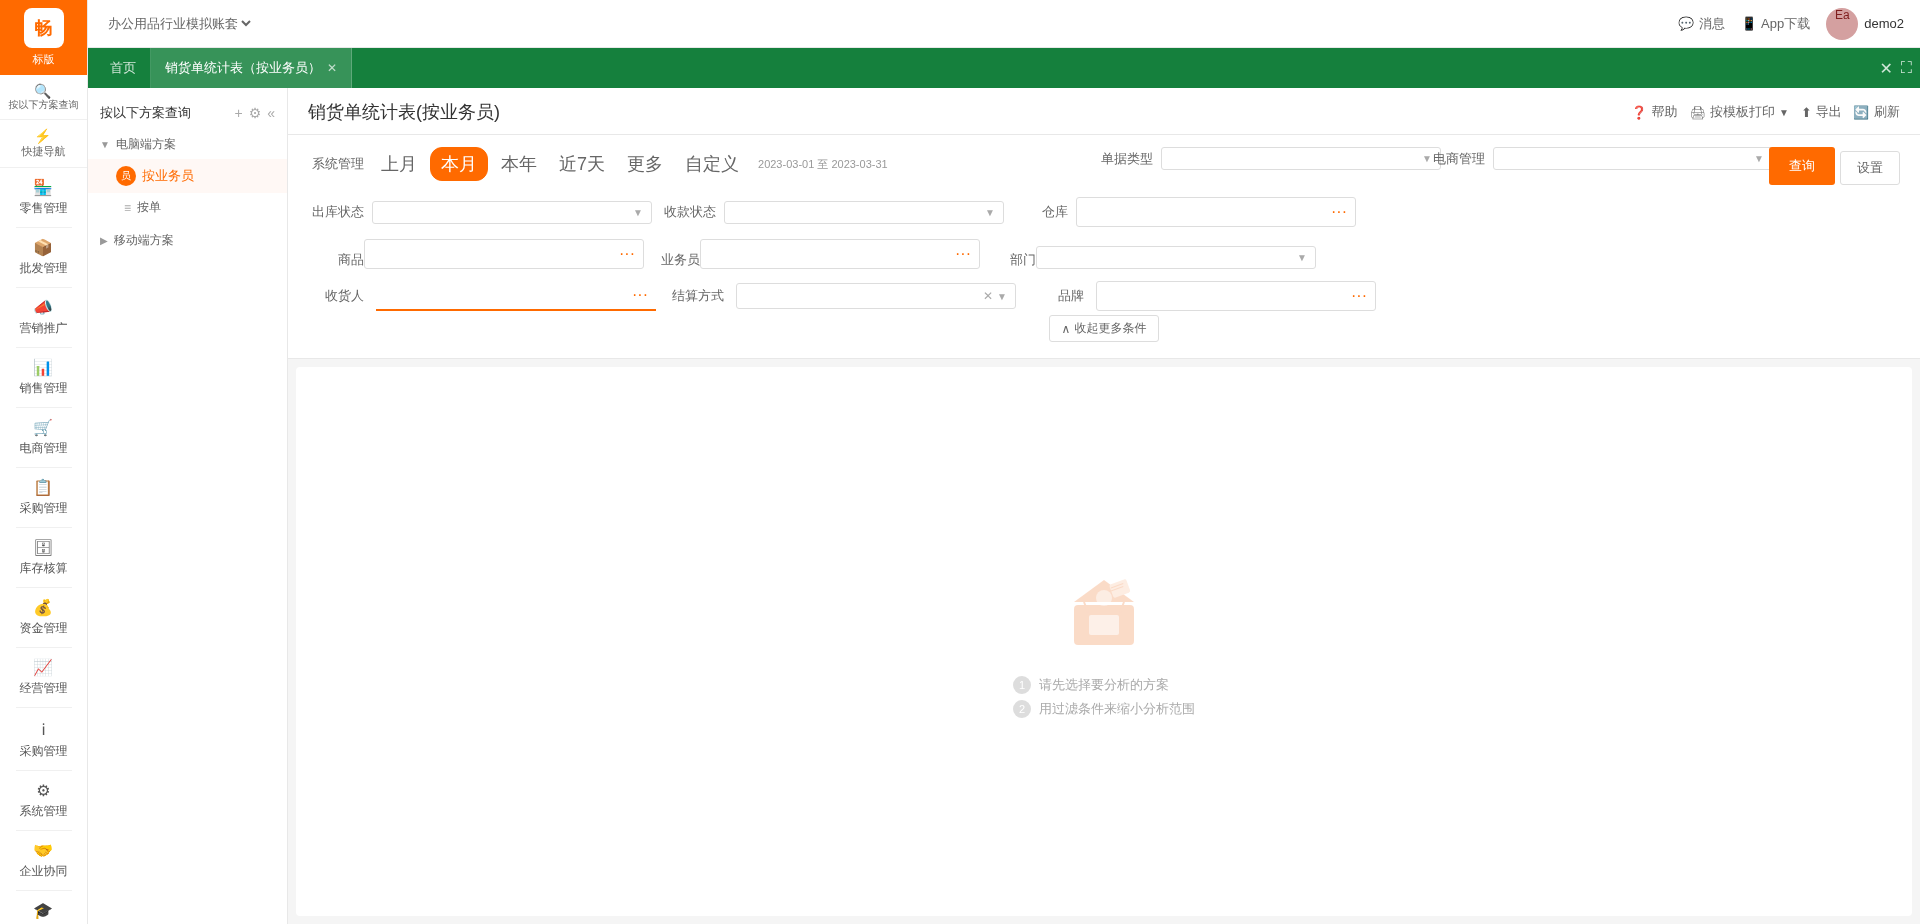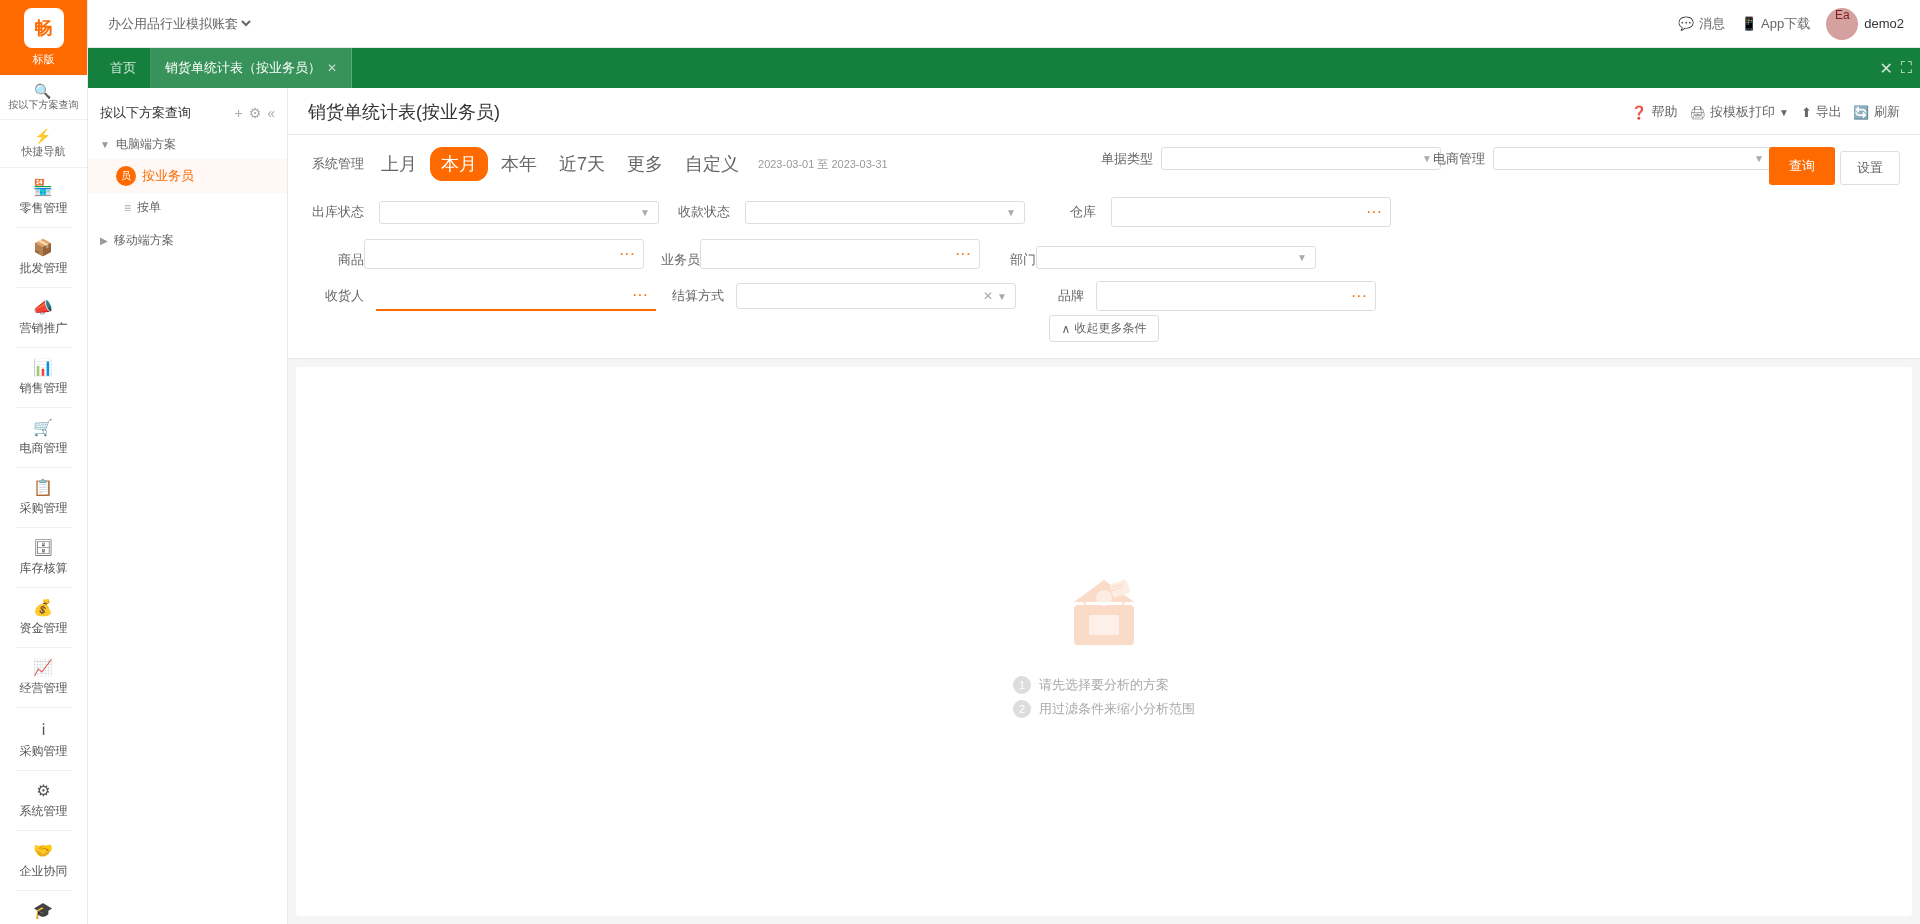--- a/index.html
+++ b/index.html
@@ -311,21 +311,21 @@
               <span class="fc-text"></span>
               <span class="fc-arrow">▼</span>
             </div>
           </div>
           <div class="btn-group">
             <button class="query-btn">查询</button>
             <button class="set-btn">设置</button>
           </div>
         </div>
 
-        <div style="display:flex; align-items:center; gap:15px; margin-bottom:12px;">
+        <div style="display:flex; align-items:center; gap:8px; margin-bottom:12px;">
           <span class="filter-label">出库状态</span>
           <div class="filter-control filter-wide">
             <span class="fc-text"></span>
             <span class="fc-arrow">▼</span>
           </div>
           <span class="filter-label">收款状态</span>
           <div class="filter-control filter-wide">
             <span class="fc-text"></span>
             <span class="fc-arrow">▼</span>
           </div>

